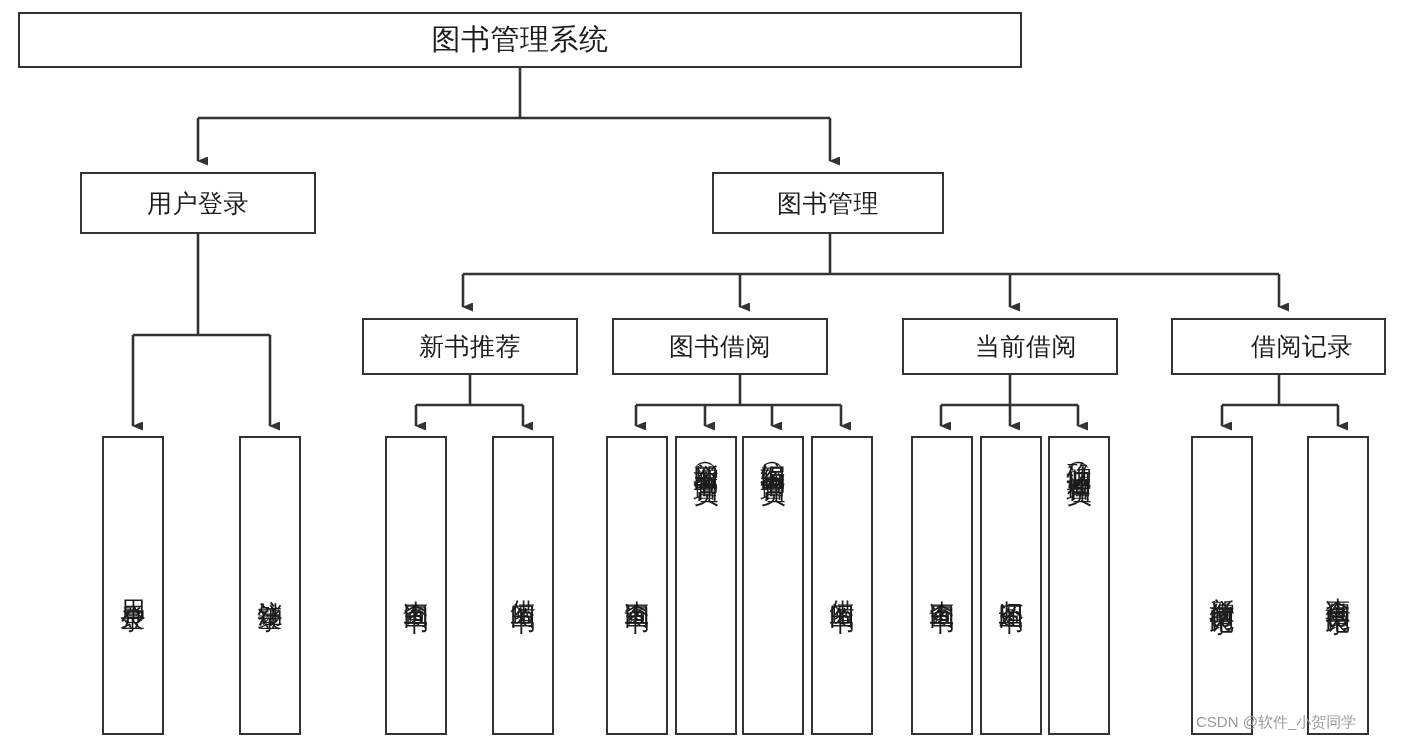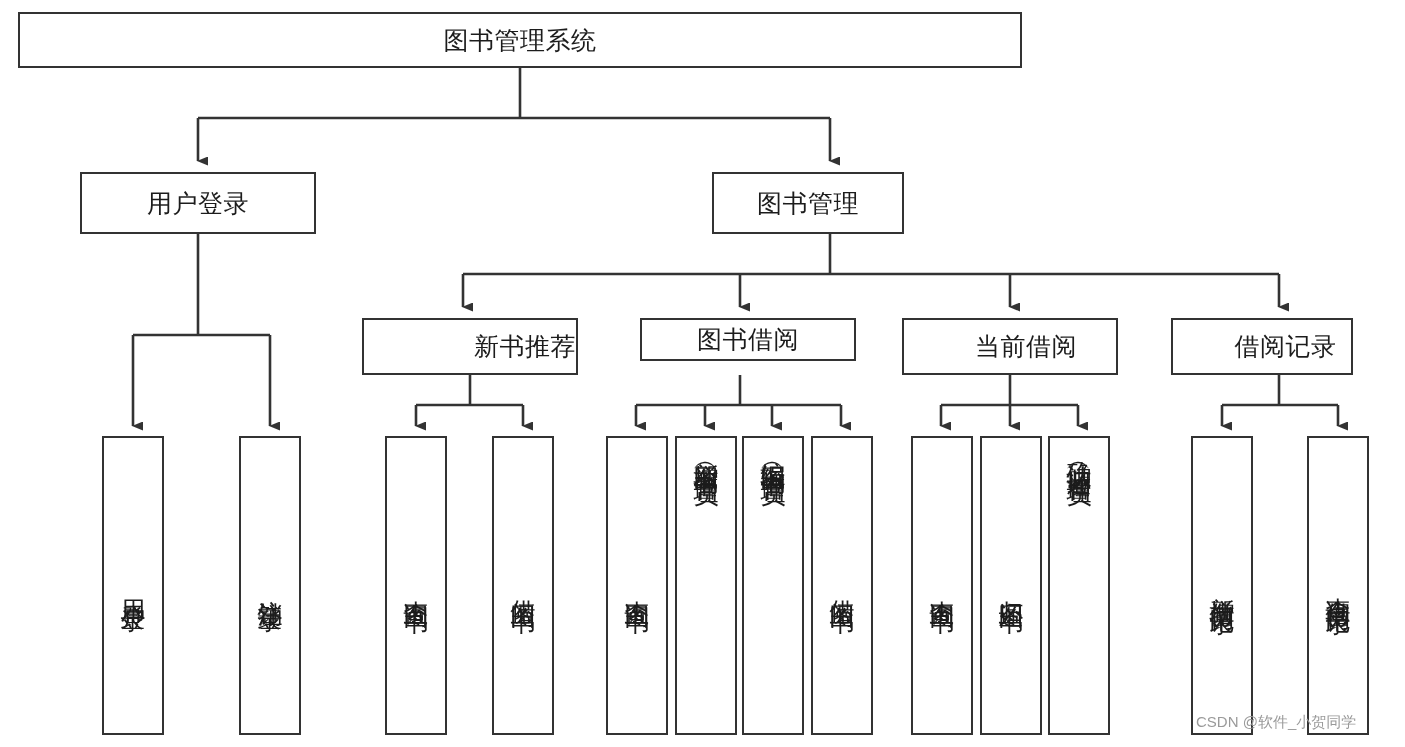--- a/index.html
+++ b/index.html
@@ -42,21 +42,21 @@
     text-align: center;
     line-height: 1.16;
     white-space: nowrap;
   }
   
   .node.horiz .node-label {
     font-size: 25px;
     letter-spacing: 0.5px;
   }
   .node.root .node-label {
-    font-size: 25px;
+    font-size: 29px;
   }
   
   .node.vert {
     align-items: flex-start;
     justify-content: center;
     padding-top: 4px;
   }
   .node.vert .node-label {
     writing-mode: vertical-rl;
     text-orientation: upright;
@@ -137,37 +137,37 @@
   </svg>
 
   <div class="node root horiz" style="left:18px; top:12px; width:1004px; height:56px;">
     <span class="node-label">图书管理系统</span>
   </div>
 
   <div class="node horiz" style="left:80px; top:172px; width:236px; height:62px;">
     <span class="node-label">用户登录</span>
   </div>
 
-  <div class="node horiz" style="left:712px; top:172px; width:192px; height:62px;">
+  <div class="node horiz" style="left:712px; top:172px; width:232px; height:62px;">
     <span class="node-label">图书管理</span>
   </div>
 
-  <div class="node horiz" style="left:362px; top:318px; width:216px; height:57px;justify-content:flex-end;">
+  <div class="node horiz" style="left:362px; top:318px; width:216px; height:57px;">
     <span class="node-label">新书推荐</span>
   </div>
 
-  <div class="node horiz" style="left:640px; top:318px; width:216px; height:43px;">
+  <div class="node horiz" style="left:612px; top:318px; width:216px; height:57px;">
     <span class="node-label">图书借阅</span>
   </div>
 
   <div class="node horiz" style="left:902px; top:318px; width:216px; height:57px;padding-left:32px;">
     <span class="node-label">当前借阅</span>
   </div>
 
-  <div class="node horiz" style="left:1171px; top:318px; width:182px; height:57px;padding-left:47px;">
+  <div class="node horiz" style="left:1171px; top:318px; width:215px; height:57px;padding-left:47px;">
     <span class="node-label">借阅记录</span>
   </div>
 
   <div class="node vert centered" style="left:102px; top:436px; width:62px; height:299px;">
     <span class="node-label">用户登录</span>
   </div>
 
   <div class="node vert centered" style="left:239px; top:436px; width:62px; height:299px;">
     <span class="node-label">注销登录</span>
   </div>

